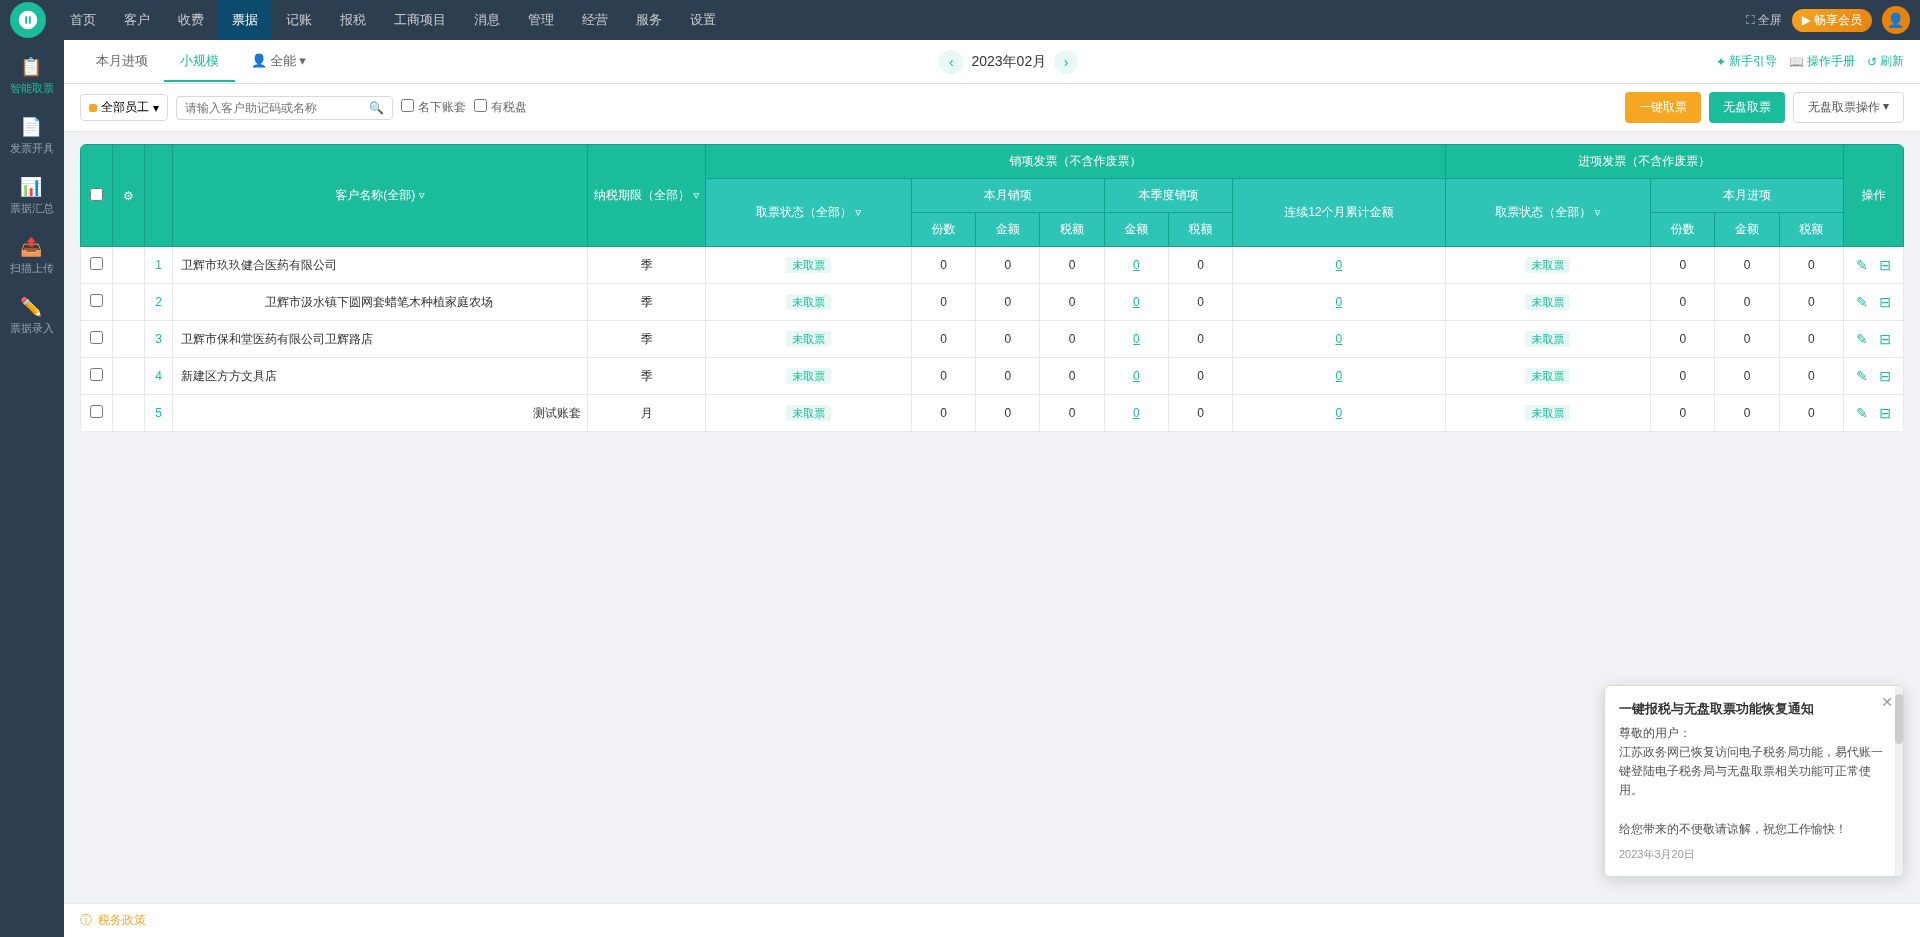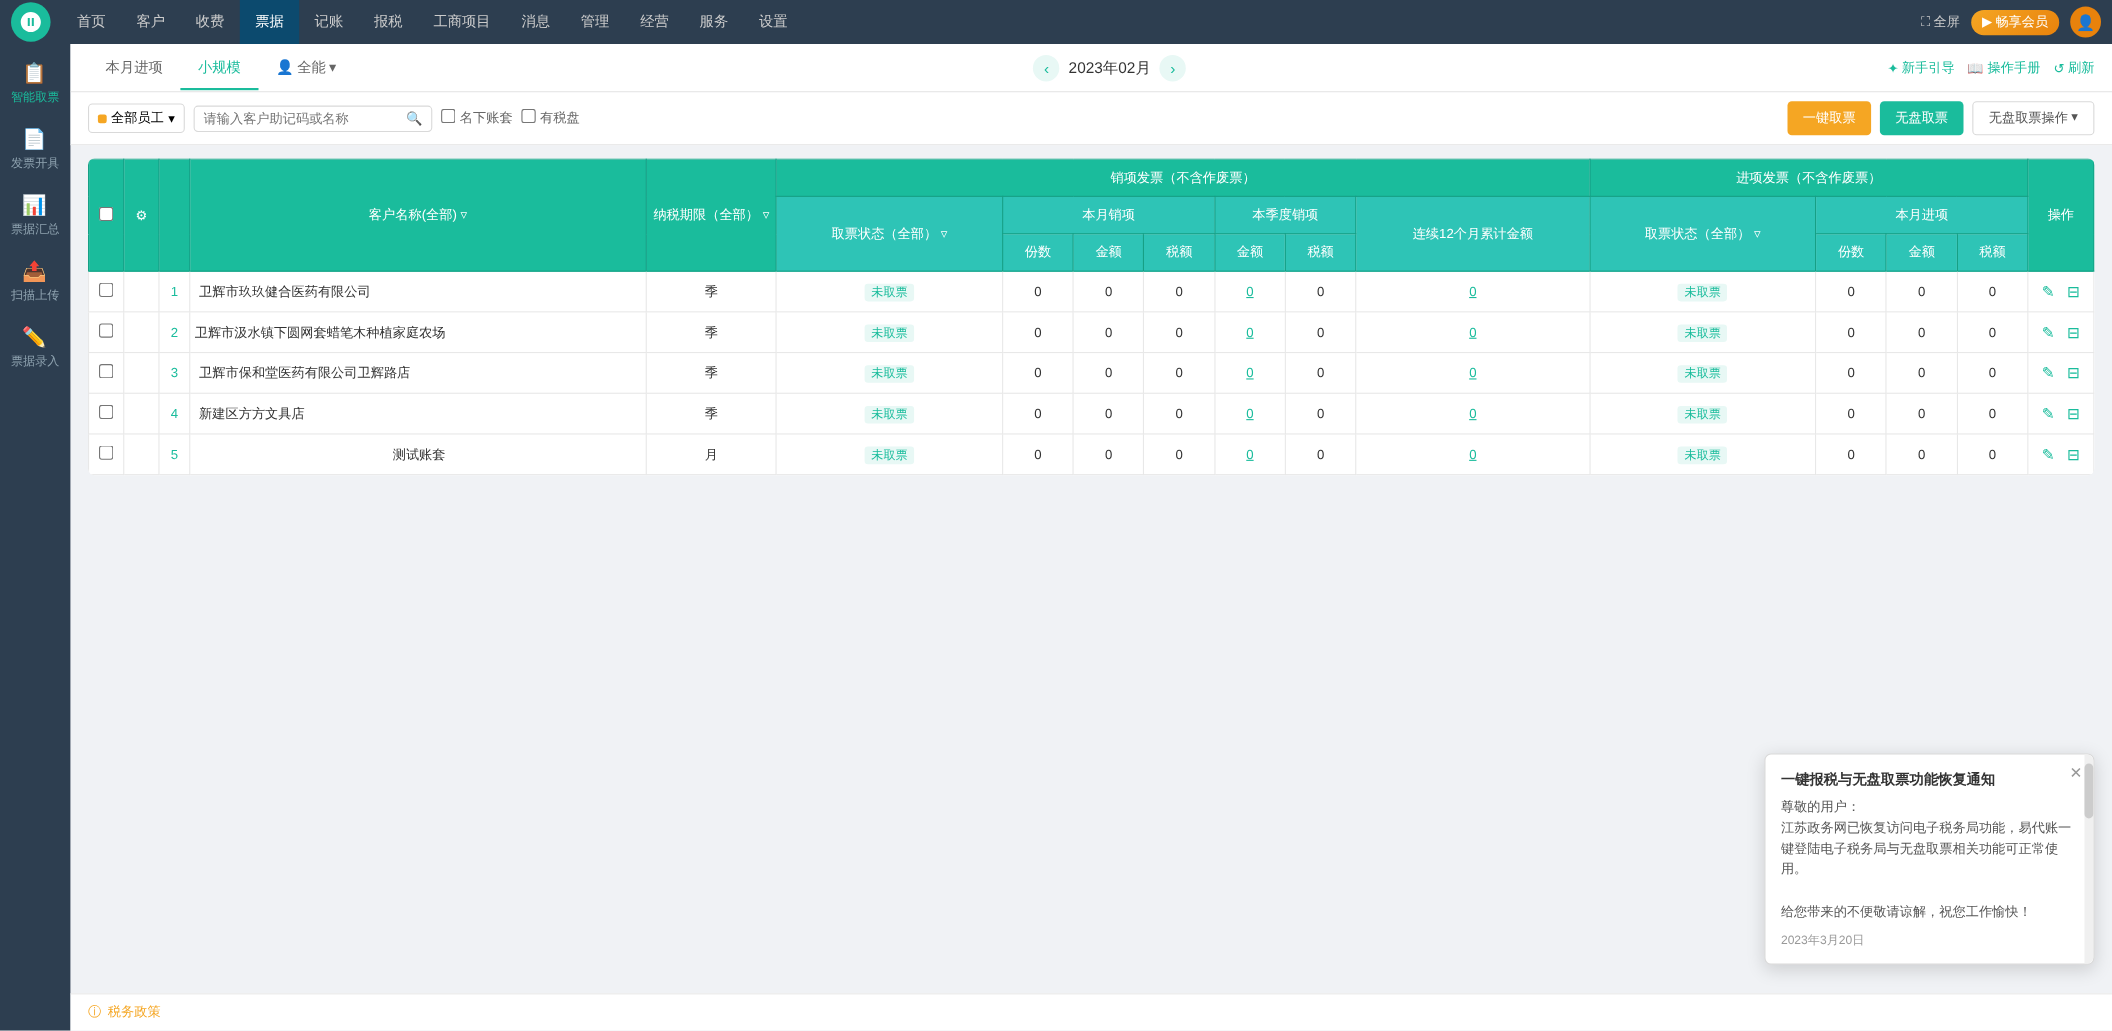--- a/index.html
+++ b/index.html
@@ -251,21 +251,21 @@
       <td>0</td>
       <td>
         <button class="action-btn" title="编辑">✎</button>
         <button class="action-btn" title="查看">⊟</button>
       </td>
     </tr>
             <tr>
       <td><input type="checkbox" style=""></td>
       <td></td>
       <td class="row-num">2</td>
-      <td style="text-align:left; padding-left:4px;">卫辉市汲水镇下圆网套蜡笔木种植家庭农场</td>
+      <td style="text-align:center; padding-left:4px;">卫辉市汲水镇下圆网套蜡笔木种植家庭农场</td>
       <td>季</td>
       <td><span class="status-badge">未取票</span></td>
       <td>0</td>
       <td>0</td>
       <td>0</td>
       <td><span class="link-cell">0</span></td>
       <td>0</td>
       <td><span class="link-cell">0</span></td>
       <td><span class="status-badge">未取票</span></td>
       <td>0</td>
@@ -317,21 +317,21 @@
       <td>0</td>
       <td>
         <button class="action-btn" title="编辑">✎</button>
         <button class="action-btn" title="查看">⊟</button>
       </td>
     </tr>
             <tr>
       <td><input type="checkbox" style=""></td>
       <td></td>
       <td class="row-num">5</td>
-      <td style="text-align:center; padding-left:8px;">测试账套</td>
+      <td style="text-align:right; padding-left:8px;">测试账套</td>
       <td>月</td>
       <td><span class="status-badge">未取票</span></td>
       <td>0</td>
       <td>0</td>
       <td>0</td>
       <td><span class="link-cell">0</span></td>
       <td>0</td>
       <td><span class="link-cell">0</span></td>
       <td><span class="status-badge">未取票</span></td>
       <td>0</td>

